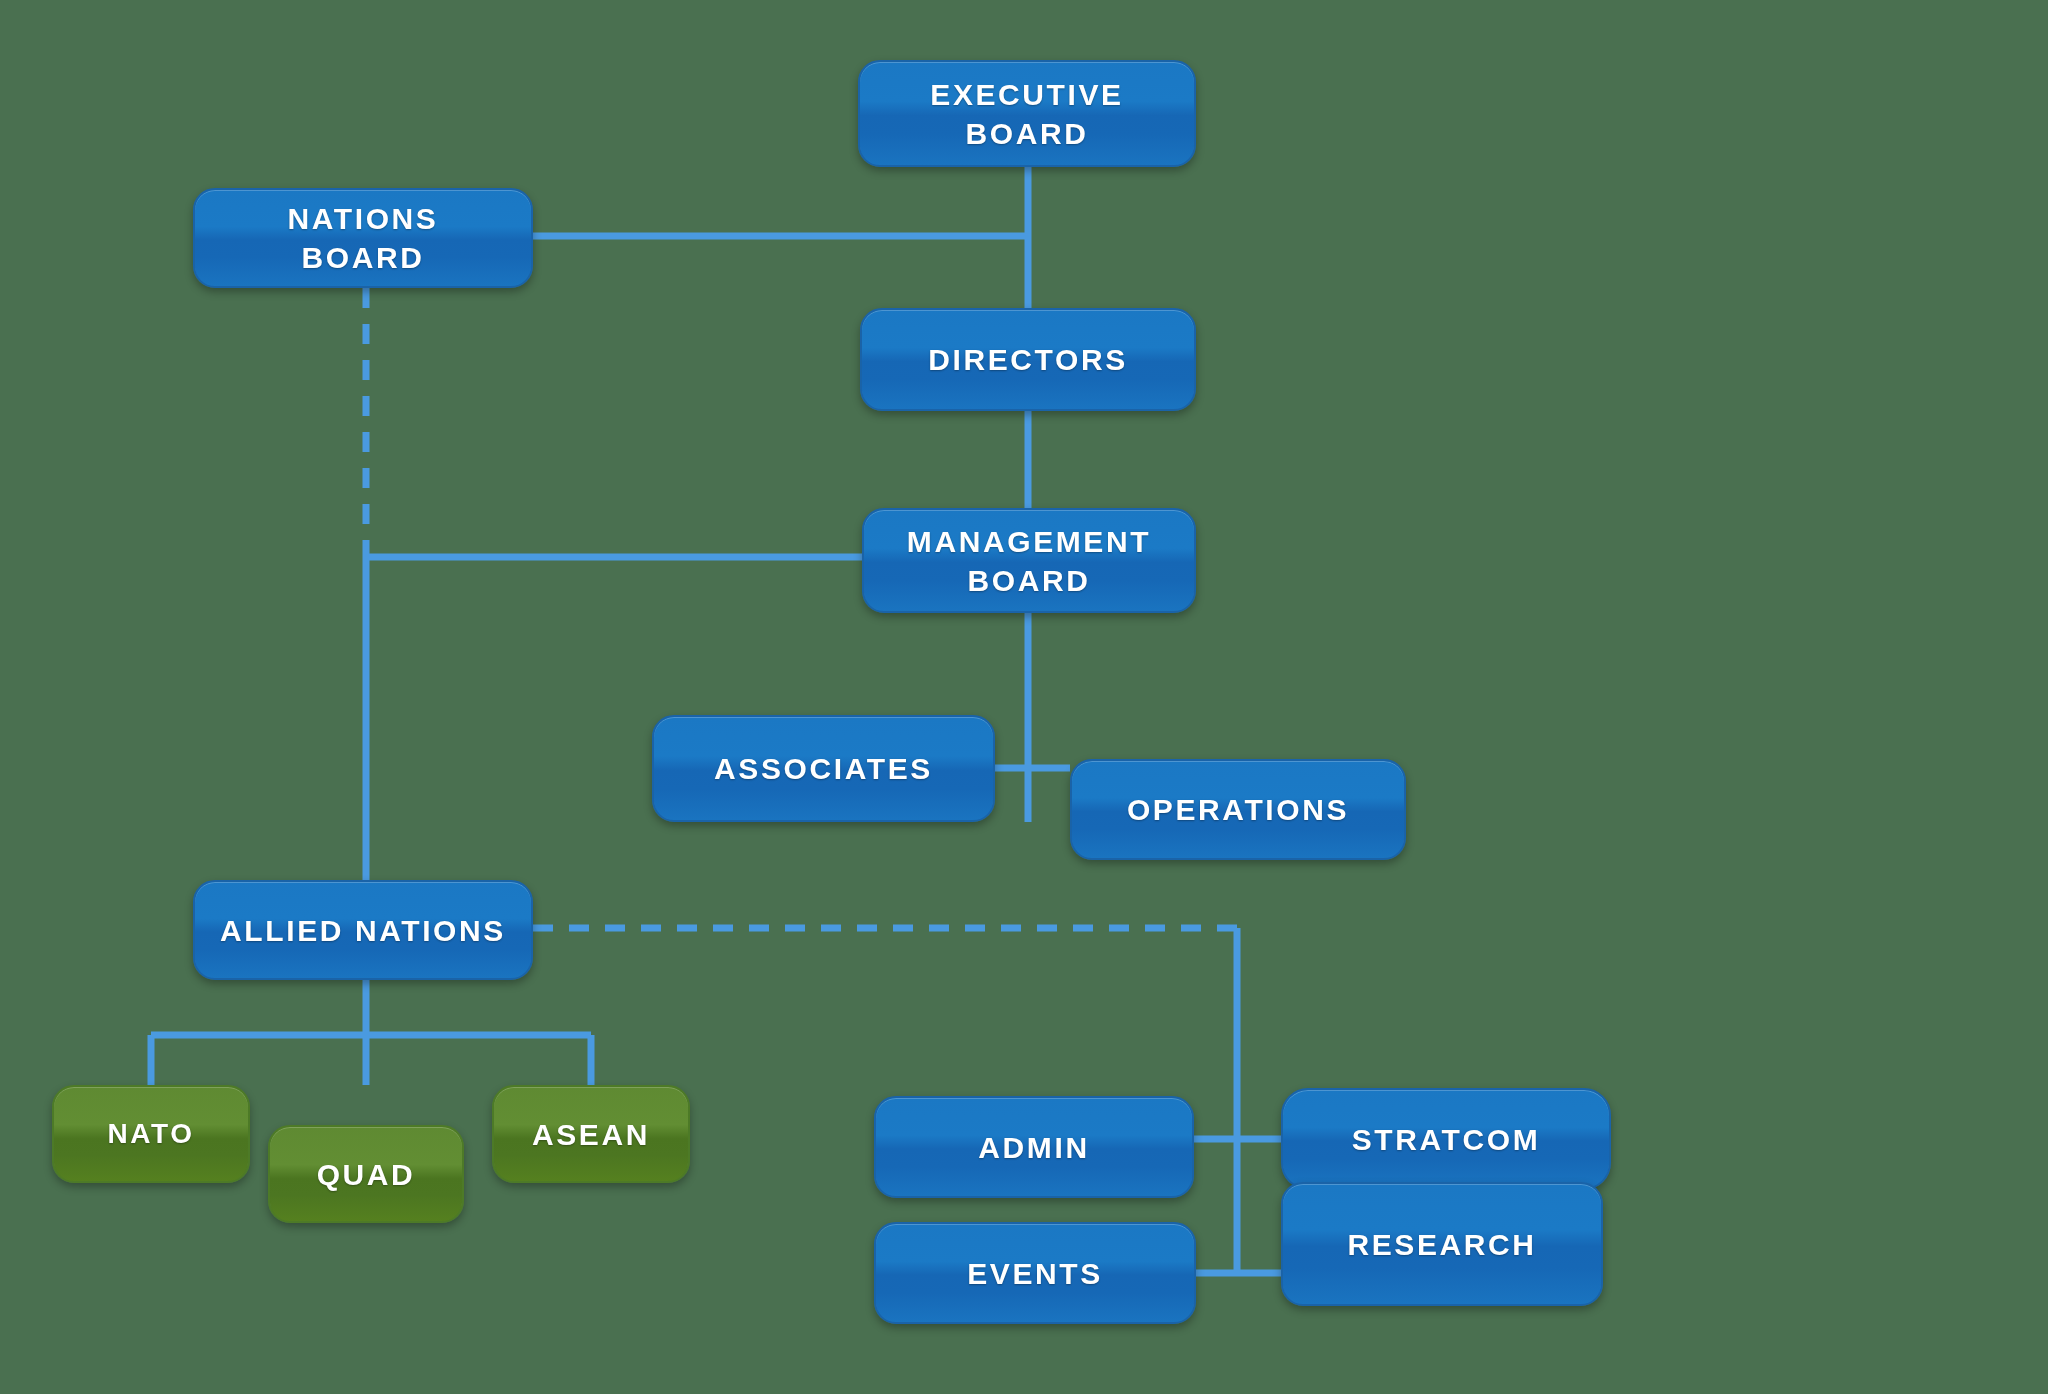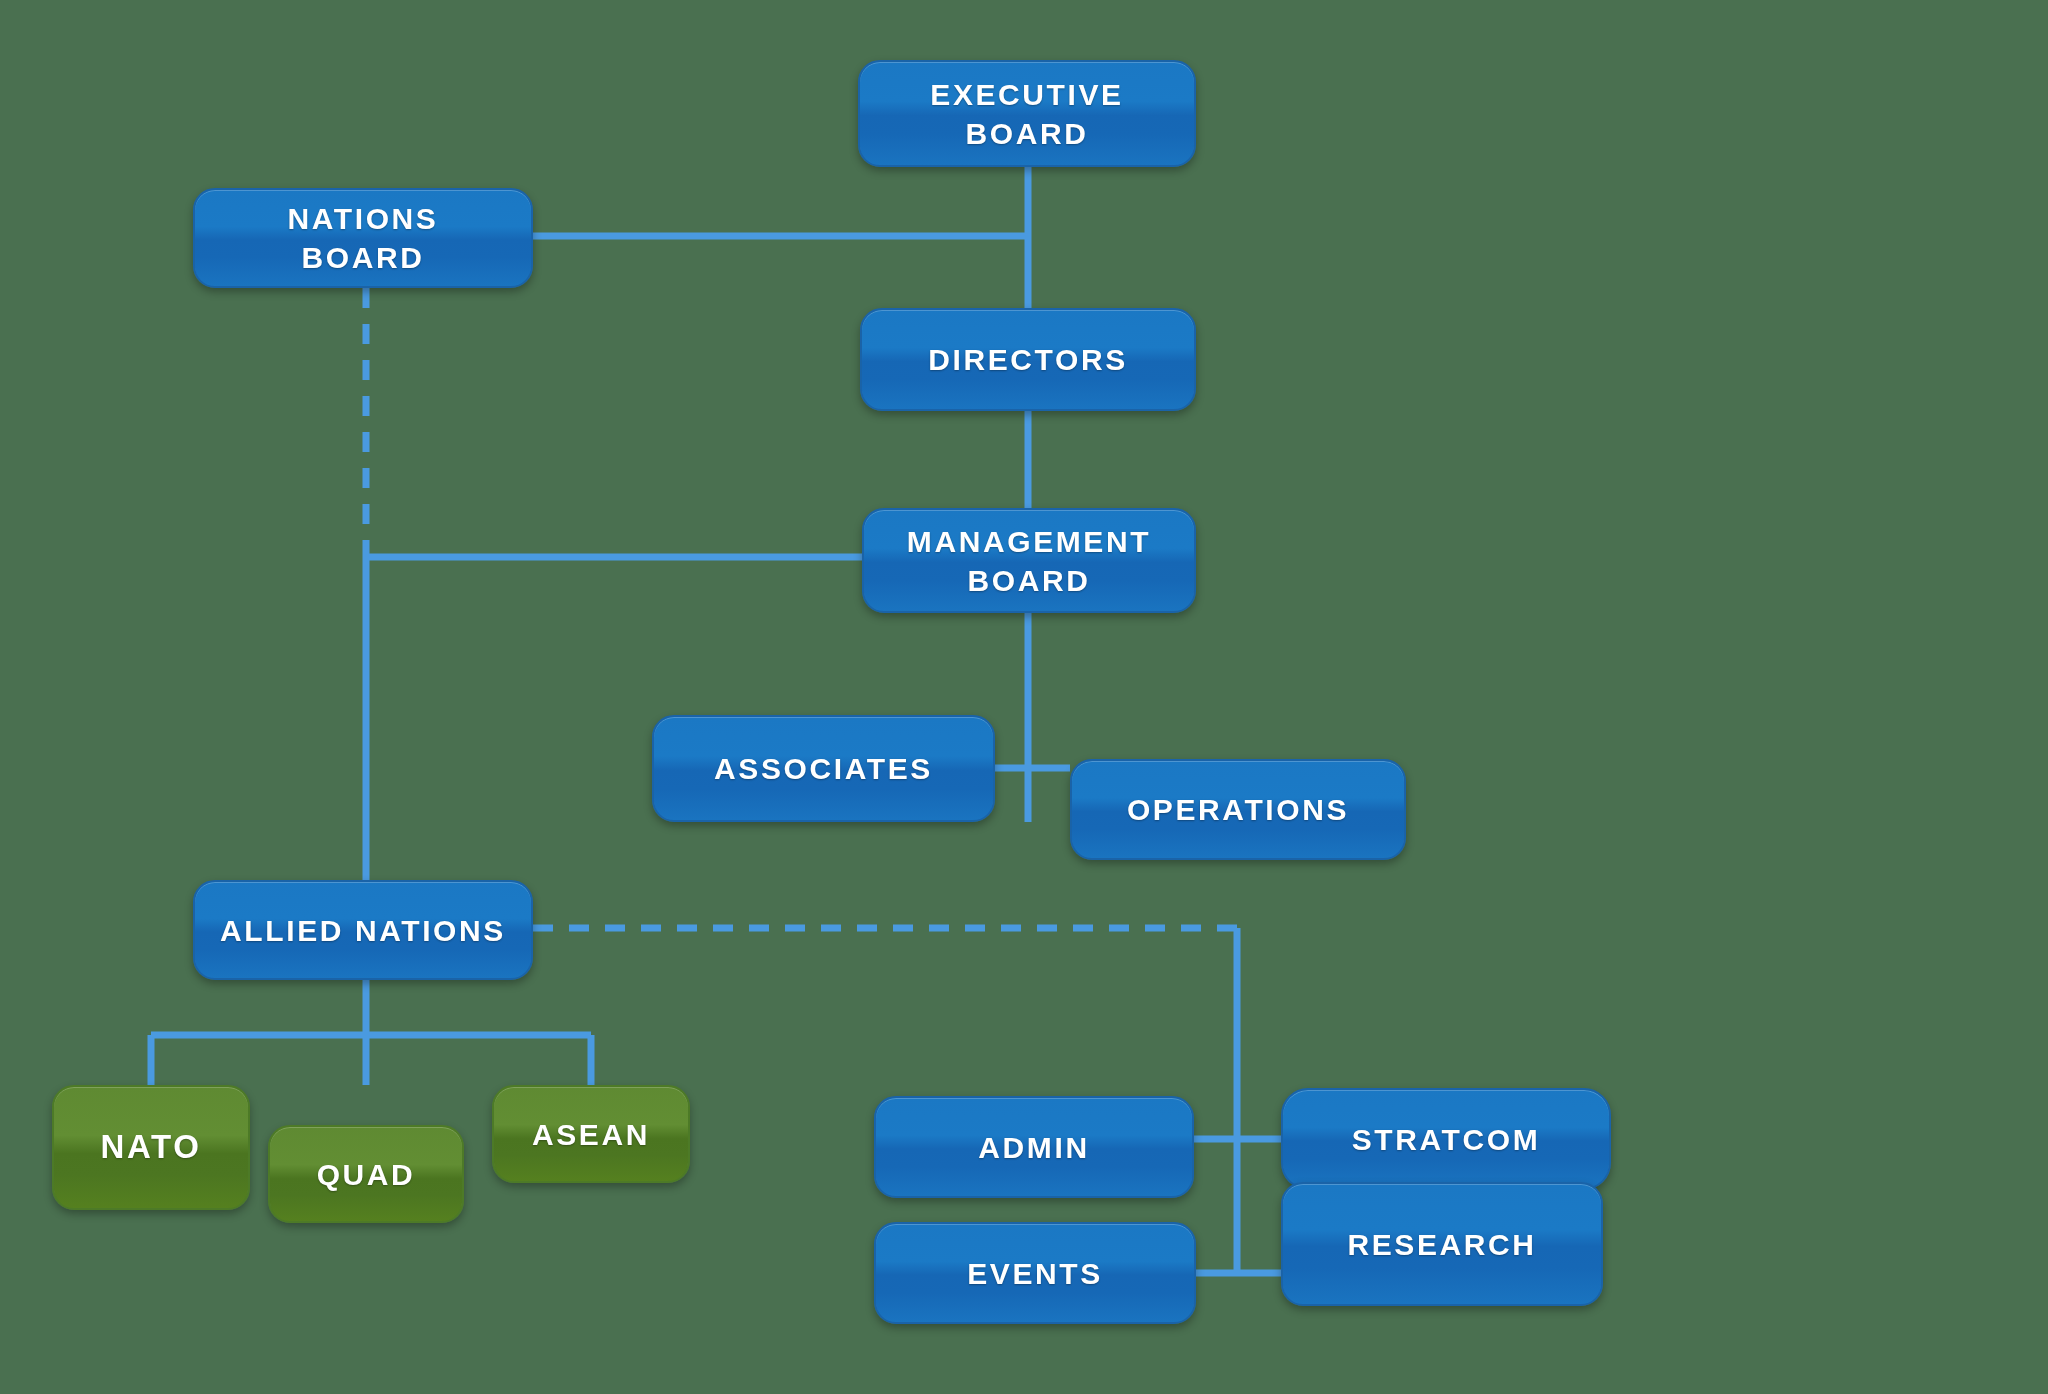--- a/index.html
+++ b/index.html
@@ -104,21 +104,21 @@
 
   <div class="node blue two-line" style="left:862px; top:508px; width:334px; height:105px; font-size:30px;">MANAGEMENT
 BOARD</div>
 
   <div class="node blue" style="left:652px; top:715px; width:343px; height:107px; font-size:30px;">ASSOCIATES</div>
 
   <div class="node blue" style="left:1070px; top:712px; width:336px; height:101px; font-size:30px;margin-top:47px;">OPERATIONS</div>
 
   <div class="node blue" style="left:193px; top:880px; width:340px; height:100px; font-size:30px;">ALLIED NATIONS</div>
 
-  <div class="node green" style="left:52px; top:1085px; width:198px; height:125px; font-size:33px;">NATO</div>
+  <div class="node green" style="left:52px; top:1085px; width:198px; height:98px; font-size:28px;">NATO</div>
 
   <div class="node green" style="left:268px; top:1085px; width:196px; height:98px; font-size:30px;margin-top:40px;">QUAD</div>
 
   <div class="node green" style="left:492px; top:1085px; width:198px; height:98px; font-size:30px;">ASEAN</div>
 
   <div class="node blue" style="left:874px; top:1088px; width:320px; height:102px; font-size:30px;margin-top:8px;">ADMIN</div>
 
   <div class="node blue" style="left:1281px; top:1088px; width:330px; height:102px; font-size:30px;border-radius:27px;">STRATCOM</div>
 
   <div class="node blue" style="left:874px; top:1222px; width:322px; height:102px; font-size:30px;">EVENTS</div>

